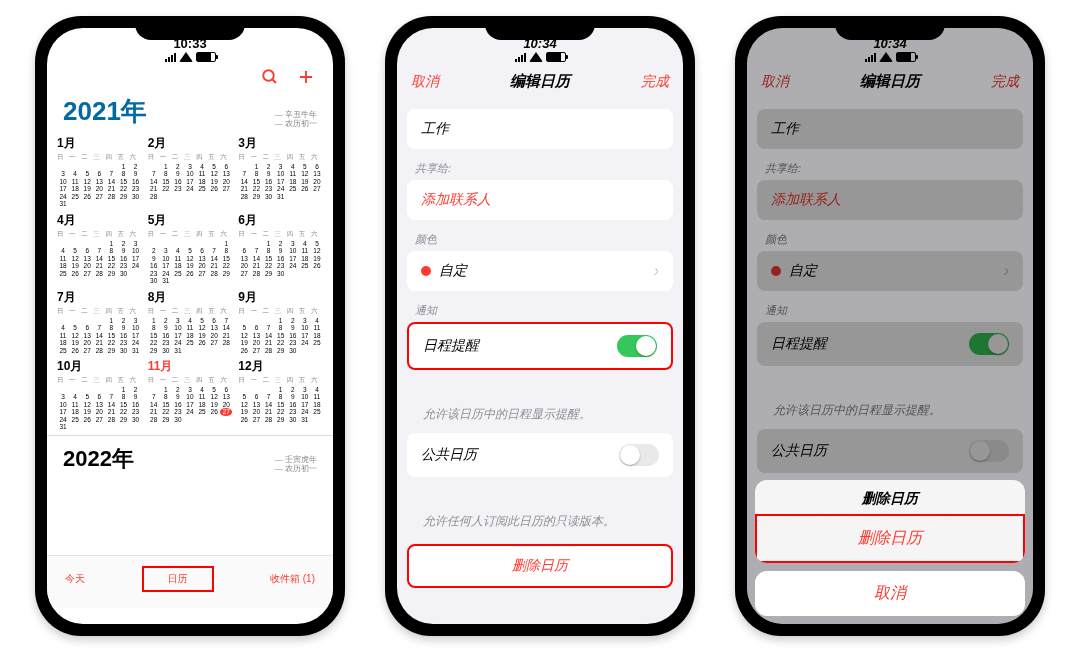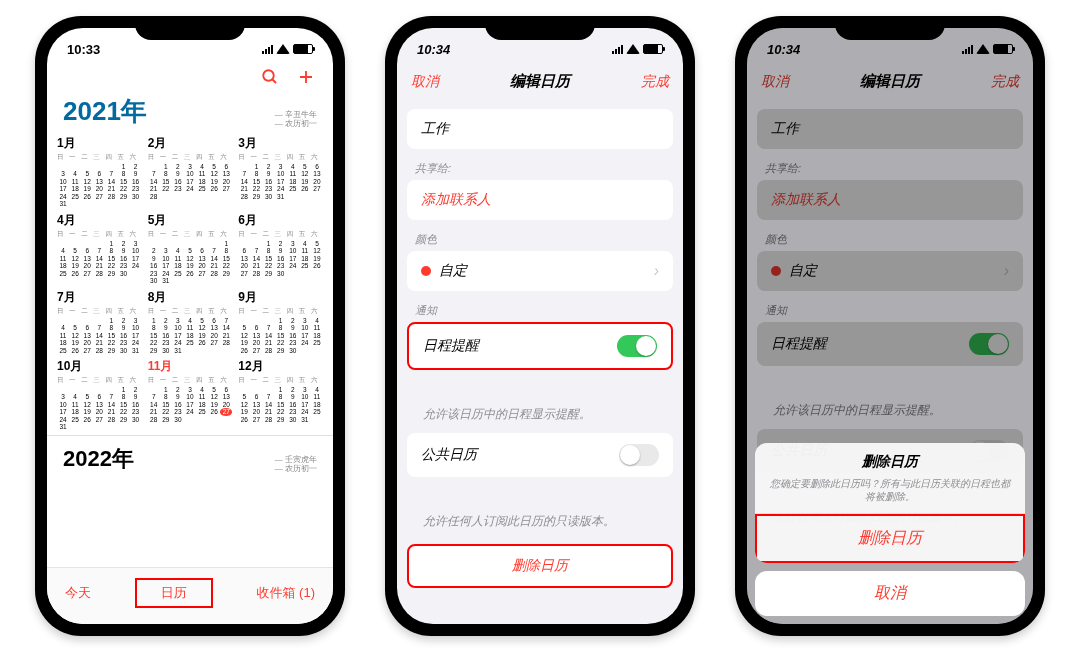--- a/index.html
+++ b/index.html
@@ -36,20 +36,21 @@
     border-radius: 0 0 16px 16px;
     z-index: 100;
   }
   .status-bar {
     display: flex; justify-content: space-between;
     align-items: center;
     padding: 8px 20px 0 20px;
     height: 34px;
     font-size: 13px;
     font-weight: 600;
+    flex-direction: column;
   }
   .status-right { display:flex; align-items:center; gap:3px; }
   .signal {
     display:flex; align-items:flex-end; gap:1px; height:10px;
   }
   .signal span { width:2px; background:#000; }
   .signal span:nth-child(1){height:3px;} .signal span:nth-child(2){height:5px;}
   .signal span:nth-child(3){height:7px;} .signal span:nth-child(4){height:9px;}
   .wifi {
     width: 0; height: 0; border-left: 7px solid transparent;
@@ -91,26 +92,26 @@
   .month .days span.today {
     background:#ff3b30; color:#fff; border-radius:50%;
   }
 
   .divider { height:1px; background:#e0e0e0; margin:4px 0; }
   .year2 { padding:4px 16px 0 16px; display:flex; justify-content:space-between; align-items:flex-end;gap:37px;}
   .year2 h2 { font-size:22px; font-weight:700; }
   .year2 .year-meta { font-size:8px; }
 
   .bottom-bar {
-    position:absolute; bottom:0; left:0; right:0;
+    position:absolute; bottom:16px; left:0; right:0;
     border-top:1px solid #e5e5e5;
     background:#fafafa;
     display:flex; justify-content:space-between;
     align-items:center; padding:10px 18px 16px 18px;
-    font-size:13px;
+    font-size:10px;
   }
   .bottom-bar .bb-left, .bottom-bar .bb-right { color:#ff3b30; }
   .bottom-bar .bb-center { color:#ff3b30; border:2px solid #ff0000; padding:4px 24px; }
 
   
   .p2-screen { background:#f2f2f7;font-style:italic; }
   .nav-bar {
     display:flex; justify-content:space-between; align-items:center;
     padding:10px 14px; font-size:14px;
   }
@@ -921,19 +922,18 @@
             <div class="knob"></div>
           </div>
       </div>
       <div class="footnote">允许任何人订阅此日历的只读版本。</div>
     </div>
 
     <div class="p3-overlay"></div>
     <div class="action-sheet">
       <div class="sheet-group">
         <div class="sheet-title">删除日历</div>
-        <div class="sheet-msg">您确定要删除此日历吗？所有与此日历关联的日程也都将被删除。</div>
         <div class="sheet-action highlight-red">删除日历</div>
       </div>
       <div class="sheet-cancel">取消</div>
     </div>
   </div>
 </div>
 
 </body></html>

